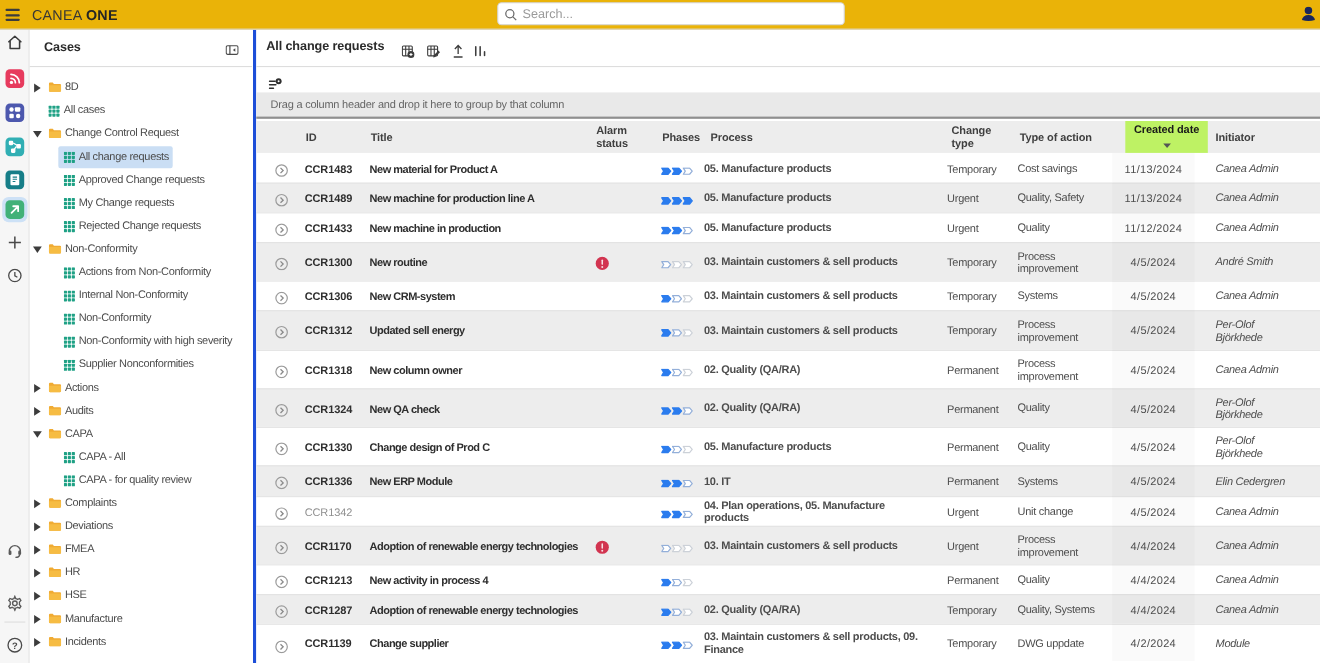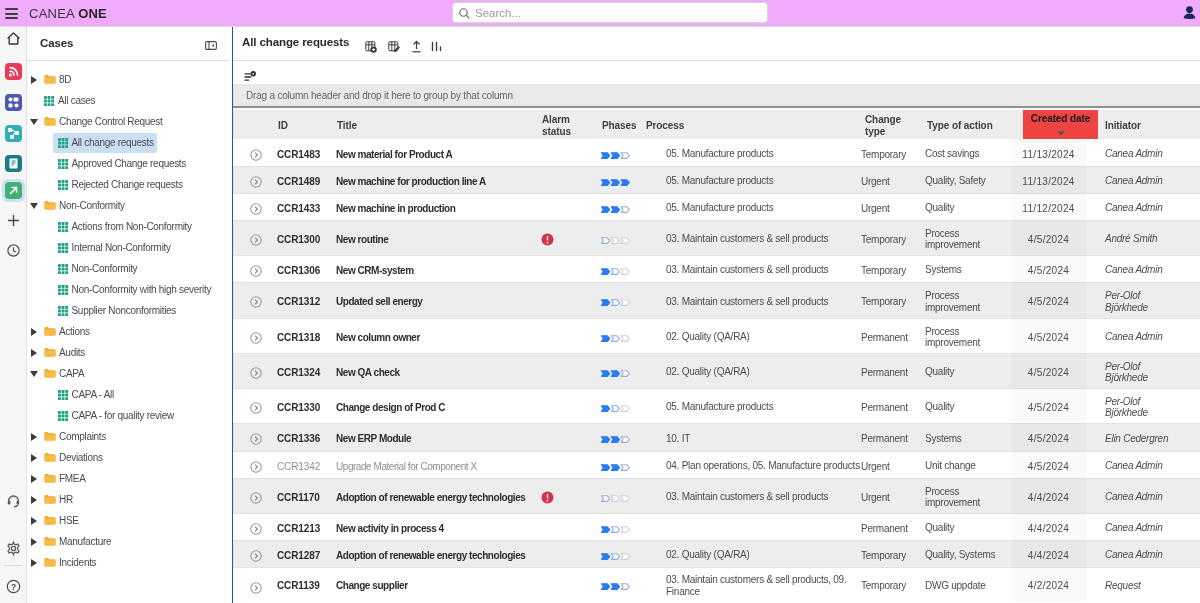--- a/index.html
+++ b/index.html
@@ -1,34 +1,34 @@
 <!DOCTYPE html>
 <html><head>
 <meta charset="utf-8">
 <style>
 * { margin:0; padding:0; box-sizing:border-box; }
 html,body { width:1200px; height:603px; overflow:hidden; font-family:"Liberation Sans", sans-serif; background:#fff; }
 .abs { position:absolute; }
 #app { position:relative; width:1200px; height:603px; }
 
 
-#topbar { left:0; top:0; width:1200px; height:27px; background:#f0abfc; border-bottom:1px solid #dcdcdc; z-index:5; }
+#topbar { left:0; top:0; width:1200px; height:27px; background:#eab308; border-bottom:1px solid #dcdcdc; z-index:5; }
 .hline { position:absolute; left:5px; width:13px; height:2px; background:#3c3c3c; border-radius:1px; }
 #logo { position:absolute; left:29px; top:6px; font-size:13px; color:#363636; letter-spacing:0.25px; }
 #logo b { font-weight:700; letter-spacing:0.2px; color:#252525; }
 #search { position:absolute; left:452px; top:2px; width:316px; height:21px; background:#fff; border:1px solid #d4d4d4; border-radius:4px; }
 #search .stext { position:absolute; left:22px; top:4px; font-size:11.5px; color:#9a9a9a; }
 
 
 #rail { left:0; top:27px; width:27px; height:576px; background:#f6f6f6; border-right:1px solid #e0e0e0; }
 .appicon { position:absolute; left:5px; width:17px; height:17px; border-radius:4px; }
 #selwrap { position:absolute; left:2px; top:152px; width:23px; height:23px; border-radius:6px; background:#cde1f6; }
 
 
-#sidebar { left:27px; top:27px; width:206px; height:576px; background:#fff; border-right:1px solid #1d4ed8; }
+#sidebar { left:27px; top:27px; width:206px; height:576px; background:#fff; border-right:3px solid #1d4ed8; }
 #caseshdr { position:absolute; left:0; top:0; width:202px; height:34px; border-bottom:1px solid #ddd; }
 #caseshdr .t { position:absolute; left:13px; top:10px; font-size:11.5px; font-weight:700; color:#2b2b2b; letter-spacing:-0.1px; }
 #tree { position:absolute; left:0; top:42px; width:200px; }
 .trow { position:relative; height:21px; }
 .trow .arr { position:absolute; left:4px; top:7px; width:0; height:0; }
 .arr.r { border-left:6px solid #3c3c3c; border-top:4px solid transparent; border-bottom:4px solid transparent; }
 .arr.d { border-top:6px solid #3c3c3c; border-left:4px solid transparent; border-right:4px solid transparent; top:8px; left:2.5px; }
 .trow .lbl { position:absolute; top:5px; font-size:10px; letter-spacing:-0.3px; color:#4b4b4b; white-space:nowrap; }
 .trow .ic { position:absolute; top:5px; }
 .hilite { position:absolute; left:26px; top:0.5px; height:20px; background:#cadef4; border-radius:2px; }
@@ -44,21 +44,21 @@
 #rows { position:absolute; left:0; top:112px; width:967px; }
 .row { position:absolute; left:0; width:967px; }
 .row.alt { background:#ededed; }
 .row .sep { position:absolute; left:0; top:0; width:967px; height:1px; background:#e3e3e3; }
 .cell { position:absolute; top:0; height:100%; padding-top:3px; box-sizing:border-box; display:flex; align-items:center; font-size:10px; letter-spacing:-0.25px; color:#4d4d4d; }
 .cell.wrap { line-height:11.5px; }
 .cid { left:44px; font-weight:700; color:#2e2e2e; letter-spacing:-0.1px; }
 .ctitle { left:103px; width:205px; font-weight:700; color:#2e2e2e; white-space:nowrap; letter-spacing:-0.45px; }
 .calarm { left:308px; width:20px; }
 .cphase { left:368px; } .cphase svg { margin-top:3px; }
-.cproc { left:433px; width:204px; }
+.cproc { left:407px; width:204px;font-weight:bold; }
 .cchg { left:628px; width:60px; }
 .cact { left:692px; width:86px; }
 .cdate { left:778px; width:75px; justify-content:center; background:rgba(0,0,0,0.018); letter-spacing:0.3px;text-align:center; }
 .cinit { left:872px; width:72px;font-style:italic; }
 .noweight { font-weight:400 !important; color:#8f8f8f !important; }
 .expand { position:absolute; left:17px; }
 </style>
 </head>
 <body>
 <div id="app">
@@ -222,20 +222,34 @@
             <rect x="0" y="0" width="2.9" height="2.9" rx="0.6" fill="#1fa185"></rect>
             <rect x="3.6" y="0" width="2.9" height="2.9" rx="0.6" fill="#1fa185"></rect>
             <rect x="7.2" y="0" width="2.9" height="2.9" rx="0.6" fill="#1fa185"></rect>
             <rect x="0" y="3.6" width="2.9" height="2.9" rx="0.6" fill="#1fa185"></rect>
             <rect x="3.6" y="3.6" width="2.9" height="2.9" rx="0.6" fill="#1fa185"></rect>
             <rect x="7.2" y="3.6" width="2.9" height="2.9" rx="0.6" fill="#1fa185"></rect>
             <rect x="0" y="7.2" width="2.9" height="2.9" rx="0.6" fill="#1fa185"></rect>
             <rect x="3.6" y="7.2" width="2.9" height="2.9" rx="0.6" fill="#1fa185"></rect>
             <rect x="7.2" y="7.2" width="2.9" height="2.9" rx="0.6" fill="#1fa185"></rect>
           </svg>
+          <span class="lbl" style="left:44.5px">My Change requests</span>
+        </div>
+        <div class="trow">
+          <svg class="ic" style="left:30.5px;top:5.5px" width="11" height="11" viewBox="0 0 11 11">
+            <rect x="0" y="0" width="2.9" height="2.9" rx="0.6" fill="#1fa185"></rect>
+            <rect x="3.6" y="0" width="2.9" height="2.9" rx="0.6" fill="#1fa185"></rect>
+            <rect x="7.2" y="0" width="2.9" height="2.9" rx="0.6" fill="#1fa185"></rect>
+            <rect x="0" y="3.6" width="2.9" height="2.9" rx="0.6" fill="#1fa185"></rect>
+            <rect x="3.6" y="3.6" width="2.9" height="2.9" rx="0.6" fill="#1fa185"></rect>
+            <rect x="7.2" y="3.6" width="2.9" height="2.9" rx="0.6" fill="#1fa185"></rect>
+            <rect x="0" y="7.2" width="2.9" height="2.9" rx="0.6" fill="#1fa185"></rect>
+            <rect x="3.6" y="7.2" width="2.9" height="2.9" rx="0.6" fill="#1fa185"></rect>
+            <rect x="7.2" y="7.2" width="2.9" height="2.9" rx="0.6" fill="#1fa185"></rect>
+          </svg>
           <span class="lbl" style="left:44.5px">Rejected Change requests</span>
         </div>
         <div class="trow">
           <div class="arr d"></div>
           <svg class="ic" style="left:17px" width="12" height="10" viewBox="0 0 12 10">
             <path d="M0.5 2 a1 1 0 0 1 1-1 H4 l1 1.3 H10.5 a1 1 0 0 1 1 1 V8.5 a1 1 0 0 1 -1 1 H1.5 a1 1 0 0 1 -1-1 Z" fill="#f0ab33"></path>
             <path d="M0.5 3.6 H11.5 V8.5 a1 1 0 0 1 -1 1 H1.5 a1 1 0 0 1 -1-1 Z" fill="#f6bc43"></path>
           </svg>
           <span class="lbl" style="left:32px">Non-Conformity</span>
         </div>
@@ -467,21 +481,21 @@
         <span>Drag a column header and drop it here to group by that column</span>
       </div>
     <div id="thead">
       <span class="th" style="left:45px;top:10px">ID</span>
       <span class="th" style="left:104px;top:10px">Title</span>
       <span class="th" style="left:309px;top:4px;line-height:12px">Alarm<br>status</span>
       <span class="th" style="left:369px;top:10px">Phases</span>
       <span class="th" style="left:413px;top:10px">Process</span>
       <span class="th" style="left:632px;top:4px;line-height:12px">Change<br>type</span>
       <span class="th" style="left:694px;top:10px">Type of action</span>
-      <div style="position:absolute;left:790px;top:0;width:75px;height:29px;background:#ef4444;text-align:center;padding-top:1px;box-sizing:border-box;line-height:12px">
+      <div style="position:absolute;left:790px;top:0;width:75px;height:29px;background:#bef264;text-align:center;padding-top:1px;box-sizing:border-box;line-height:12px">
         <span class="th" style="position:static;color:#191919">Created date</span><br>
         <svg width="8" height="5" viewBox="0 0 8 5" style="margin-top:1px">
             <path d="M0.5 0.5 L4 4.5 L7.5 0.5 Z" fill="#555"></path>
           </svg>
       </div>
       <span class="th" style="left:872px;top:10px">Initiator</span>
     </div>
     <div id="rows">
         <div class="row" style="top:0px;height:27px">
           <div class="cell expand" style="top:9.5px;height:12px;padding-top:0">
@@ -721,21 +735,20 @@
         </div>
         <div class="row" style="top:312px;height:27px">
           <div class="sep"></div>
           <div class="cell expand" style="top:9.5px;height:12px;padding-top:0">
             <svg width="12" height="12" viewBox="0 0 12 12">
               <circle cx="6" cy="6" r="5.2" fill="none" stroke="#9b9b9b" stroke-width="1.1"></circle>
               <path d="M5 3.6 L7.4 6 L5 8.4" fill="none" stroke="#8a8a8a" stroke-width="1.2"></path>
             </svg>
           </div>
           <div class="cell cid noweight">CCR1342</div>
-          <div class="cell ctitle noweight">Upgrade Material for Component X</div>
           <div class="cell cphase">
             <svg width="31" height="8" viewBox="0 0 31 8">
               <path d="M0.6 0.8 L6.3 0.8 L8.7 3.6 L6.3 6.4 L0.6 6.4 L2.4 3.6 Z" fill="#2b7cee" stroke="#2b7cee" stroke-width="1.25" stroke-linejoin="round"></path>
               <path d="M10.4 0.8 L16.1 0.8 L18.5 3.6 L16.1 6.4 L10.4 6.4 L12.2 3.6 Z" fill="#2b7cee" stroke="#2b7cee" stroke-width="1.25" stroke-linejoin="round"></path>
               <path d="M20.2 0.8 L25.9 0.8 L28.3 3.6 L25.9 6.4 L20.2 6.4 L22 3.6 Z" fill="#fff" stroke="#93afd9" stroke-width="1.1" stroke-linejoin="round"></path>
             </svg>
           </div>
           <div class="cell cproc wrap">04. Plan operations, 05. Manufacture products</div>
           <div class="cell cchg">Urgent</div>
           <div class="cell cact wrap">Unit change</div>
@@ -832,17 +845,17 @@
             <svg width="31" height="8" viewBox="0 0 31 8">
               <path d="M0.6 0.8 L6.3 0.8 L8.7 3.6 L6.3 6.4 L0.6 6.4 L2.4 3.6 Z" fill="#2b7cee" stroke="#2b7cee" stroke-width="1.25" stroke-linejoin="round"></path>
               <path d="M10.4 0.8 L16.1 0.8 L18.5 3.6 L16.1 6.4 L10.4 6.4 L12.2 3.6 Z" fill="#2b7cee" stroke="#2b7cee" stroke-width="1.25" stroke-linejoin="round"></path>
               <path d="M20.2 0.8 L25.9 0.8 L28.3 3.6 L25.9 6.4 L20.2 6.4 L22 3.6 Z" fill="#fff" stroke="#93afd9" stroke-width="1.1" stroke-linejoin="round"></path>
             </svg>
           </div>
           <div class="cell cproc wrap">03. Maintain customers &amp; sell products, 09. Finance</div>
           <div class="cell cchg">Temporary</div>
           <div class="cell cact wrap">DWG uppdate</div>
           <div class="cell cdate">4/2/2024</div>
-          <div class="cell cinit wrap">Request</div>
+          <div class="cell cinit wrap">Module</div>
         </div>
       </div>
   </div>
 </div>
 
 </body></html>

